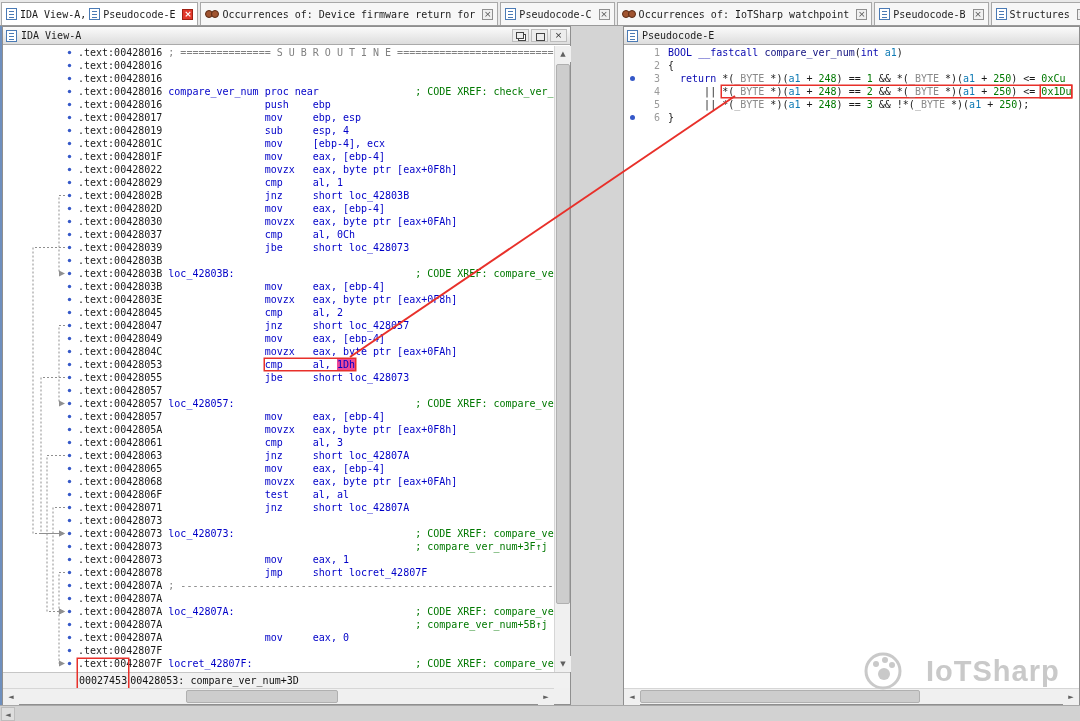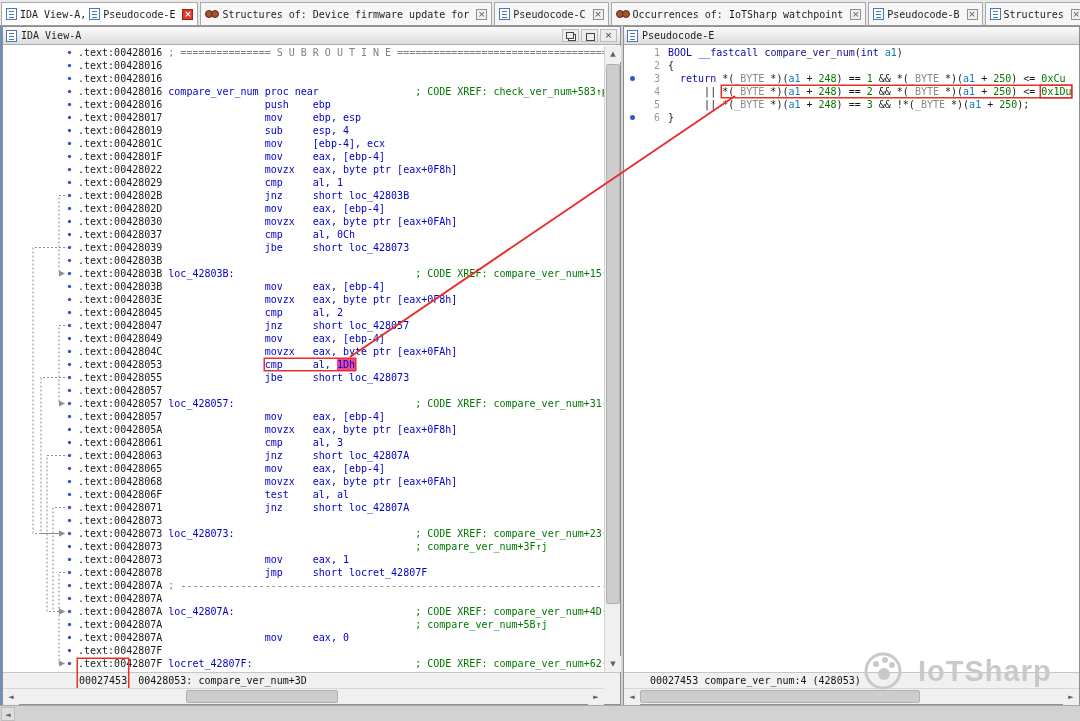--- a/index.html
+++ b/index.html
@@ -21,21 +21,21 @@
   .tabicon.binoc{width:14px;height:11px;position:relative}
   .tabicon.binoc i{position:absolute;top:1px;width:8px;height:8px;border-radius:50%;background:#a05430;border:1px solid #5a2a14}
   .tabicon.binoc i:first-child{left:0}
   .tabicon.binoc i:last-child{right:0}
   .tabclose{width:11px;height:11px;border:1px solid #909090;font-size:9px;line-height:9px;text-align:center;
     color:#555;margin-left:4px;background:#f0f0f0;font-family:"DejaVu Sans",sans-serif}
   .tabclose.red{background:#e2382b;border-color:#a02014;color:#fff;font-weight:bold}
 
   
   .window{position:absolute;background:#fff;border:1px solid #8f8f8f}
-  #win-left{left:2px;top:26px;width:619px;height:679px}
+  #win-left{left:2px;top:26px;width:569px;height:679px}
   #win-right{left:623px;top:26px;width:457px;height:679px}
   .titlebar{height:18px;background:linear-gradient(#fbfbfb,#dddddd);border-bottom:1px solid #aaa;
     display:flex;align-items:center;padding:0 3px;font-size:10px;color:#1e1e1e}
   .titlebar .tabicon.doc{margin-right:4px}
   .winbtns{margin-left:auto;display:flex;gap:2px}
   .winbtn{width:17px;height:13px;border:1px solid #bdbdbd;background:#ededed;position:relative;
     font-size:9px;line-height:11px;text-align:center;color:#333;font-family:"DejaVu Sans",sans-serif}
   .winbtn.sq::before{content:"";position:absolute;left:4px;top:3px;width:7px;height:6px;border:1px solid #444}
   .winbtn.flt::before{content:"";position:absolute;left:5px;top:4px;width:6px;height:5px;border:1px solid #444;background:#fff}
   .winbtn.flt::after{content:"";position:absolute;left:3px;top:2px;width:6px;height:5px;border:1px solid #444;background:#ededed}
@@ -66,21 +66,21 @@
   .c-num{color:#007800}
   .c-var{color:#0e7ab4}
   .c-fn{color:#101080}
   .pdot{position:absolute;width:5px;height:5px;border-radius:50%;background:#3558c8;left:6px}
 
   
   .statusrow{position:absolute;left:0;right:0;bottom:16px;height:16px;background:#f1f1f1;
     border-top:1px solid #c6c6c6;font-size:10px;line-height:15px;color:#111;white-space:pre}
   #status-left{padding-left:75px}
   #status-right{padding-left:26px}
-  #status-left .redbox{padding:16px 1px;margin-right:10px}
+  #status-left .redbox{padding:16px 1px;margin-right:2px}
   .vscroll{position:absolute;right:0;top:19px;bottom:32px;width:16px;background:#f0f0f0;border-left:1px solid #d6d6d6}
   .sarrow{position:absolute;width:16px;height:16px;font-size:7px;color:#606060;text-align:center;
     line-height:16px;background:#f0f0f0;font-family:"DejaVu Sans",sans-serif}
   .vscroll .up{top:0;left:0}
   .vscroll .down{bottom:0;left:0}
   .vthumb{position:absolute;left:1px;width:14px;top:18px;height:540px;background:#cdcdcd;border:1px solid #b0b0b0;border-radius:2px}
   .hscroll{position:absolute;left:0;bottom:0;height:16px;background:#f0f0f0;border-top:1px solid #d6d6d6}
   #hscroll-left{right:16px}
   #hscroll-right{right:0}
   .hscroll .la{left:0;top:0}
@@ -89,21 +89,21 @@
   #hthumb-left{left:183px;width:152px}
   #hthumb-right{left:16px;width:280px}
   .scorner{position:absolute;right:0;bottom:0;width:16px;height:16px;background:#f0f0f0}
 
   
   #bottomstrip{position:absolute;left:0;top:705px;width:1080px;height:16px;background:#d2d2d2;border-top:1px solid #a8a8a8}
   #bottomstrip .sarrow{left:1px;top:1px;height:14px;line-height:14px;background:#dedede;border:1px solid #bdbdbd;width:14px}
 
   
   #annot-overlay{position:absolute;left:0;top:0;width:1080px;height:721px;z-index:60;pointer-events:none}
-  #watermark{position:absolute;left:860px;top:648px;display:flex;align-items:center;gap:8px;z-index:40;pointer-events:none}
+  #watermark{position:absolute;left:860px;top:648px;display:flex;align-items:center;gap:16px;z-index:40;pointer-events:none}
   #watermark .wmtext{font-family:"Liberation Sans",sans-serif;font-size:29px;font-weight:bold;color:#c9c9c9;letter-spacing:1px}
   #leftedge{position:absolute;left:0;top:26px;width:2px;height:679px;background:#6e8fbe}
 </style>
 </head>
 <body>
 
 <div id="app">
 
   <div id="tabbar">
       <div class="tab active">
@@ -111,21 +111,21 @@
         <span class="tablabel">IDA View-A,</span>
         <span class="tabicon doc"></span>
         <span class="tablabel">Pseudocode-E</span>
         <span class="tabclose red">×</span>
       </div>
       <div class="tab">
         <span class="tabicon binoc">
           <i></i>
           <i></i>
         </span>
-        <span class="tablabel">Structures of: Device firmware update for</span>
+        <span class="tablabel">Occurrences of: Device firmware return for</span>
         <span class="tabclose">×</span>
       </div>
       <div class="tab">
         <span class="tabicon doc"></span>
         <span class="tablabel">Pseudocode-C</span>
         <span class="tabclose">×</span>
       </div>
       <div class="tab">
         <span class="tabicon binoc">
           <i></i>
@@ -239,21 +239,20 @@
   </div>
 
   <div class="window" id="win-right">
     <div class="titlebar">
       <span class="tabicon doc"></span>
       <span>Pseudocode-E</span>
     </div>
     <div id="pcode"><div class="pline"><span class="plnum">1</span><span class="c-kw">BOOL</span><span class="c-pl"> </span><span class="c-kw">__fastcall</span><span class="c-pl"> </span><span class="c-fn">compare_ver_num</span><span class="c-pl">(</span><span class="c-kw">int</span><span class="c-pl"> </span><span class="c-var">a1</span><span class="c-pl">)</span></div><div class="pline"><span class="plnum">2</span><span class="c-pl">{</span></div><div class="pline"><span class="plnum">3</span><span class="c-pl">  </span><span class="c-kw">return</span><span class="c-pl"> *(</span><span class="c-type">_BYTE</span><span class="c-pl"> *)(</span><span class="c-var">a1</span><span class="c-pl"> + </span><span class="c-num">248</span><span class="c-pl">) == </span><span class="c-num">1</span><span class="c-pl"> &amp;&amp; *(</span><span class="c-type">_BYTE</span><span class="c-pl"> *)(</span><span class="c-var">a1</span><span class="c-pl"> + </span><span class="c-num">250</span><span class="c-pl">) &lt;= </span><span class="c-num">0xCu</span></div><div class="pline"><span class="plnum">4</span><span class="c-pl">      || </span><span class="redbox"><span class="c-pl">*(</span><span class="c-type">_BYTE</span><span class="c-pl"> *)(</span><span class="c-var">a1</span><span class="c-pl"> + </span><span class="c-num">248</span><span class="c-pl">) == </span><span class="c-num">2</span><span class="c-pl"> &amp;&amp; *(</span><span class="c-type">_BYTE</span><span class="c-pl"> *)(</span><span class="c-var">a1</span><span class="c-pl"> + </span><span class="c-num">250</span><span class="c-pl">) &lt;= </span><span class="redbox"><span class="c-num">0x1Du</span></span></span></div><div class="pline"><span class="plnum">5</span><span class="c-pl">      || *(</span><span class="c-type">_BYTE</span><span class="c-pl"> *)(</span><span class="c-var">a1</span><span class="c-pl"> + </span><span class="c-num">248</span><span class="c-pl">) == </span><span class="c-num">3</span><span class="c-pl"> &amp;&amp; !*(</span><span class="c-type">_BYTE</span><span class="c-pl"> *)(</span><span class="c-var">a1</span><span class="c-pl"> + </span><span class="c-num">250</span><span class="c-pl">);</span></div><div class="pline"><span class="plnum">6</span><span class="c-pl">}</span></div></div>
     <span class="pdot" style="top:49px"></span>
     <span class="pdot" style="top:88px"></span>
-    <div class="statusrow" id="status-right"><span>00027453 compare_ver_num:4 (428053)</span></div>
     <div class="hscroll" id="hscroll-right">
       <span class="sarrow la">◄</span>
       <span class="hthumb" id="hthumb-right"></span>
       <span class="sarrow ra">►</span>
     </div>
   </div>
 
   <div id="bottomstrip">
     <span class="sarrow">◄</span>
   </div>

